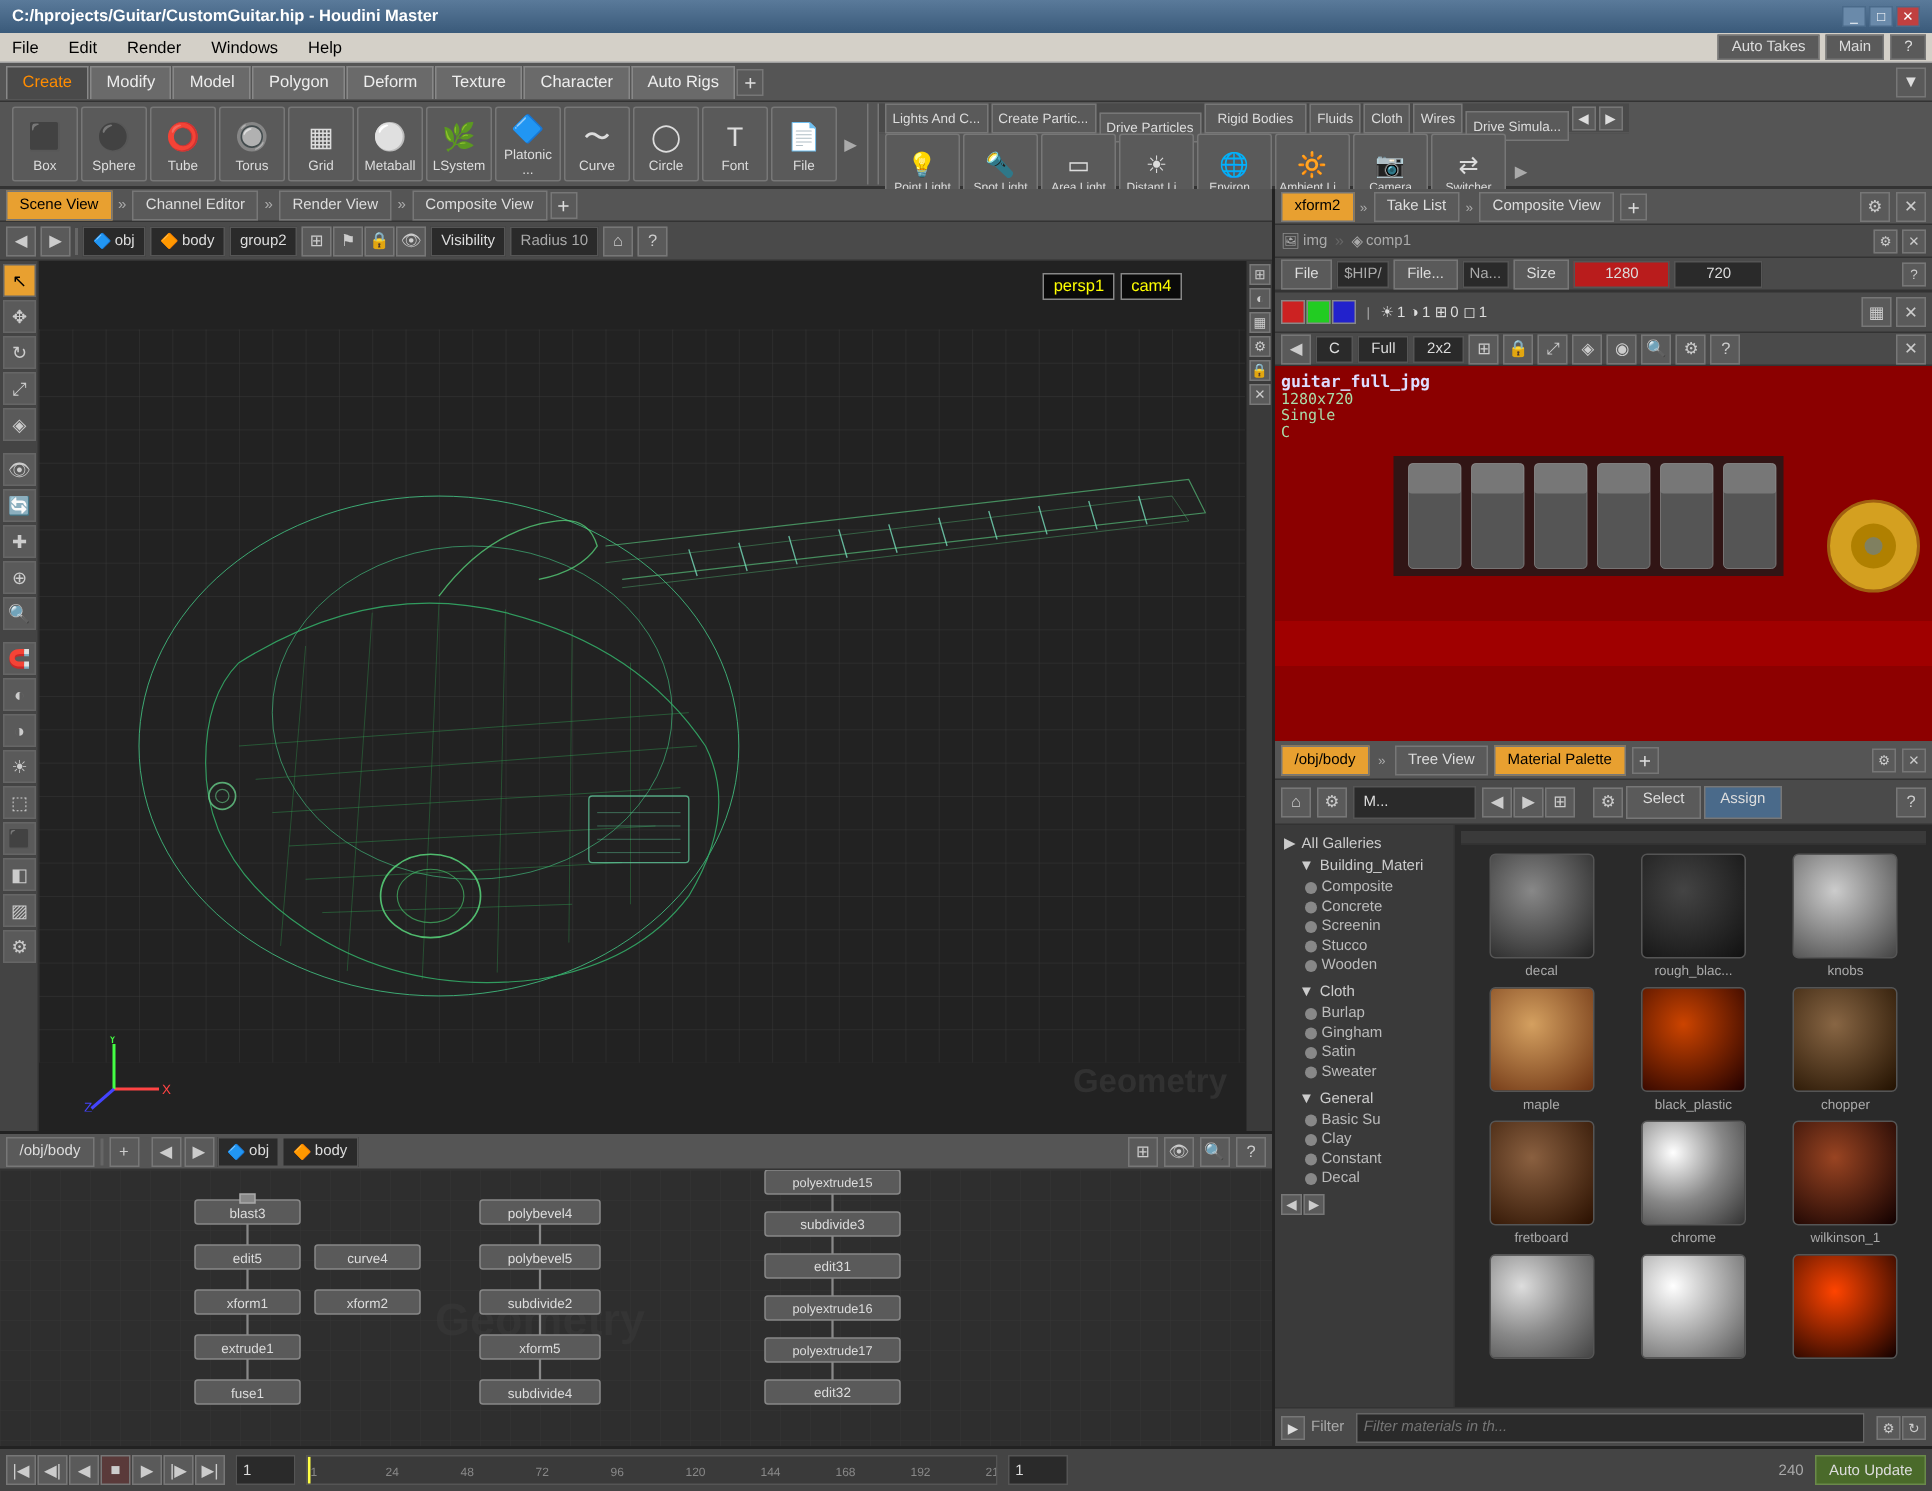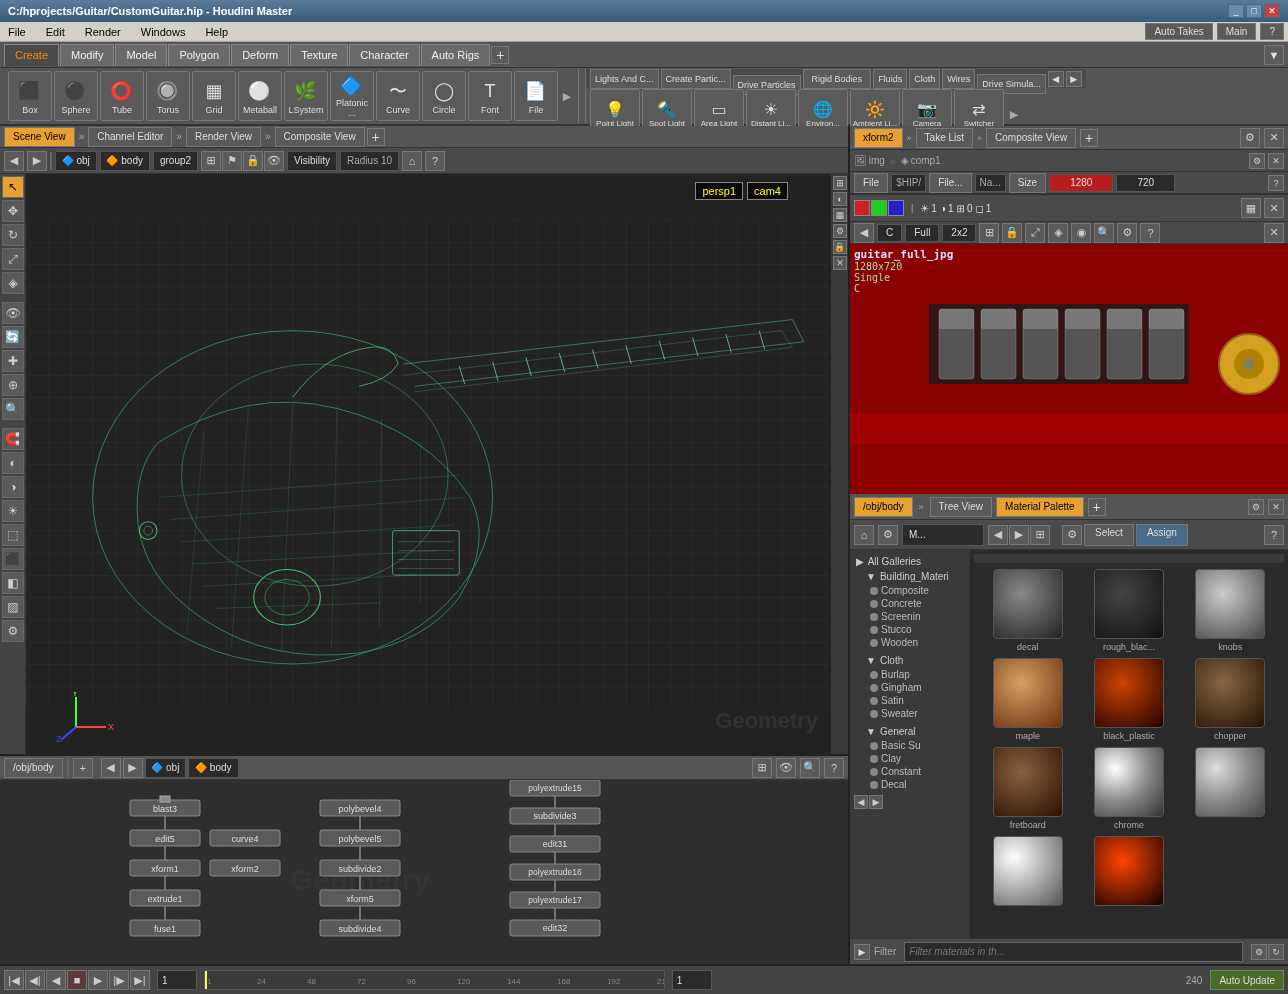--- a/index.html
+++ b/index.html
@@ -1207,20 +1207,24 @@
             </div>
 
             <div class="mat-item">
               <div class="mat-thumb mat-fretboard"></div>
               <div class="mat-label">fretboard</div>
             </div>
             <div class="mat-item">
               <div class="mat-thumb mat-chrome"></div>
               <div class="mat-label">chrome</div>
             </div>
+            <div class="mat-item">
+              <div class="mat-thumb mat-wilkinson"></div>
+              <div class="mat-label">wilkinson_1</div>
+            </div>
 
             <div class="mat-item">
               <div class="mat-thumb mat-silver"></div>
               <div class="mat-label"></div>
             </div>
             <div class="mat-item">
               <div class="mat-thumb mat-bright"></div>
               <div class="mat-label"></div>
             </div>
             <div class="mat-item">

